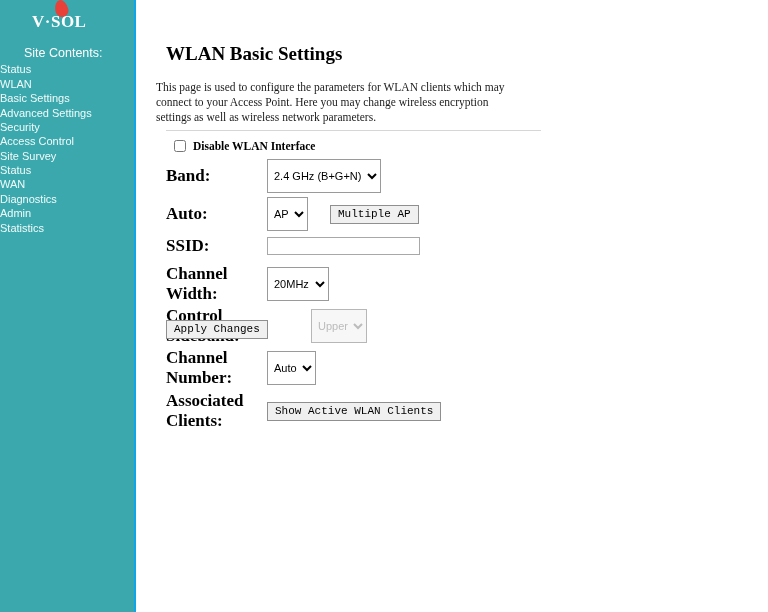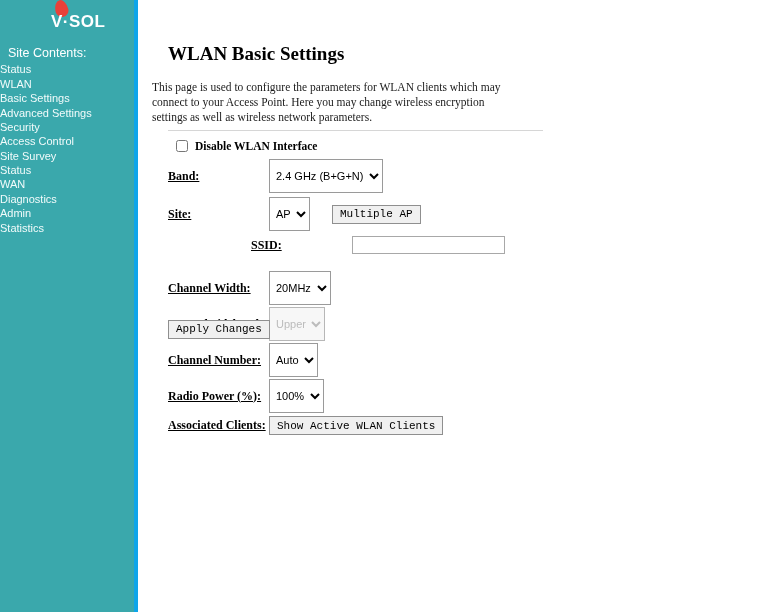--- a/index.html
+++ b/index.html
@@ -38,22 +38,21 @@
     position: relative;
   }
   .logo-text {
     position: absolute;
     top: 12px;
     left: 32px;
     color: #ffffff;
     font-weight: bold;
     font-size: 17px;
     letter-spacing: 0.5px;
-    font-family: Liberation Sans, sans-serif;
-    margin-left: 19px;
+    font-family: Liberation Serif, serif;
   }
   .logo-drop {
     position: absolute;
     top: 0px;
     left: 55px;
     width: 13px;
     height: 17px;
     background: #e8413a;
     border-radius: 50% 50% 50% 50% / 62% 62% 38% 38%;
     transform: rotate(-14deg);
@@ -63,21 +62,21 @@
     position: absolute;
     left: 3px; top: 4px;
     width: 5px; height: 8px;
     background: #e8413a;
     border-radius: 50%;
   }
 
   #site-contents-title {
     color: #ffffff;
     font-size: 12.5px;
-    padding: 8px 0 3px 8px;
+    padding: 8px 0 3px 24px;
   }
 
   .nav {
     list-style: none;
     margin: 0;
     padding: 0;
   }
   .nav li {
     font-size: 11px;
     line-height: 13.6px;
@@ -93,35 +92,35 @@
   .lvl2 { padding-left: 37px; }
 
   
   #content {
     position: absolute;
     left: 134px;
     top: 0;
     width: 634px;
     height: 612px;
     background: #ffffff;
-    border-left: 4px solid #0ea5e9;
+    border-left: 2px solid #0ea5e9;
     box-sizing: border-box;
   }
   #page-title {
     font-family: "Liberation Serif", serif;
     font-weight: bold;
     font-size: 19px;
     color: #000000;
     position: absolute;
     left: 30px;
     top: 43px;
   }
   #page-desc {
     position: absolute;
-    left: 14px;
+    left: 20px;
     top: 80px;
     width: 368px;
     font-family: "Liberation Serif", serif;
     font-size: 11.5px;
     line-height: 15px;
     color: #1b1b1b;
   }
   #divider {
     position: absolute;
     left: 30px;
@@ -141,24 +140,23 @@
   .row {
     display: flex;
     align-items: center;
     min-height: 17px;
     margin-bottom: 2px;
   }
   .lbl {
     width: 101px;
     font-family: "Liberation Serif", serif;
     font-weight: bold;
-    font-size: 12px;
+    font-size: 17px;
     color: #000000;
     flex: 0 0 101px;
-    text-decoration: underline;
   }
   .fieldwrap { display: flex; align-items: center; }
 
   .chkrow {
     display: flex;
     align-items: flex-start;
     margin-bottom: 7px;
     padding-left: 8px;
   }
   .chkrow input[type=checkbox] {
@@ -176,20 +174,21 @@
     font-size: 11px;
     padding: 1px 2px;
     border: 1px solid #9a9a9a;
     background: #ffffff;
     color: #000;
     height: 34px;
   }
   select.disabled {
     color: #a0a0a0;
     background: #f4f4f4;
+    margin-left: 44px;
   }
   input[type=text] {
     font-family: "Liberation Sans", sans-serif;
     font-size: 11px;
     border: 1px solid #a8a8a8;
     height: 14px;
     padding: 1px 3px;
     background: #fff;
   }
   button {
@@ -202,21 +201,21 @@
     height: 19px;
     cursor: pointer;
   }
   #apply-row {
     position: absolute;
     left: 30px;
     top: 318px;
   }
   .row-band { margin-bottom: 4px; }
   .row-mode { margin-bottom: 5px; }
-  .row-ssid { margin-bottom: 17px; justify-content: center; }
+  .row-ssid { margin-bottom: 8px; }
 </style>
 </head>
 <body>
 
 <div id="top-band"></div>
 
 <div id="sidebar">
   <div id="logo-area">
     <div class="logo-drop"></div>
     <div class="logo-text">V·SOL</div>
@@ -279,21 +278,21 @@
     <div class="row row-band">
       <div class="lbl">Band:</div>
       <div class="fieldwrap">
         <select>
           <option>2.4 GHz (B+G+N)</option>
         </select>
       </div>
     </div>
 
     <div class="row row-mode">
-      <div class="lbl">Site:</div>
+      <div class="lbl">Auto:</div>
       <div class="fieldwrap">
         <select>
           <option>AP</option>
         </select>
         <span style="width:22px"></span>
         <button>Multiple AP</button>
       </div>
     </div>
 
     <div class="row row-ssid">
@@ -323,28 +322,20 @@
 
     <div class="row">
       <div class="lbl">Channel Number:</div>
       <div class="fieldwrap">
         <select>
           <option>Auto</option>
         </select>
       </div>
     </div>
 
-    <div class="row">
-      <div class="lbl">Radio Power (%):</div>
-      <div class="fieldwrap">
-        <select>
-          <option>100%</option>
-        </select>
-      </div>
-    </div>
 
     <div class="row" style="margin-top:3px">
       <div class="lbl">Associated Clients:</div>
       <div class="fieldwrap">
         <button>Show Active WLAN Clients</button>
       </div>
     </div>
 
   </div>
 

